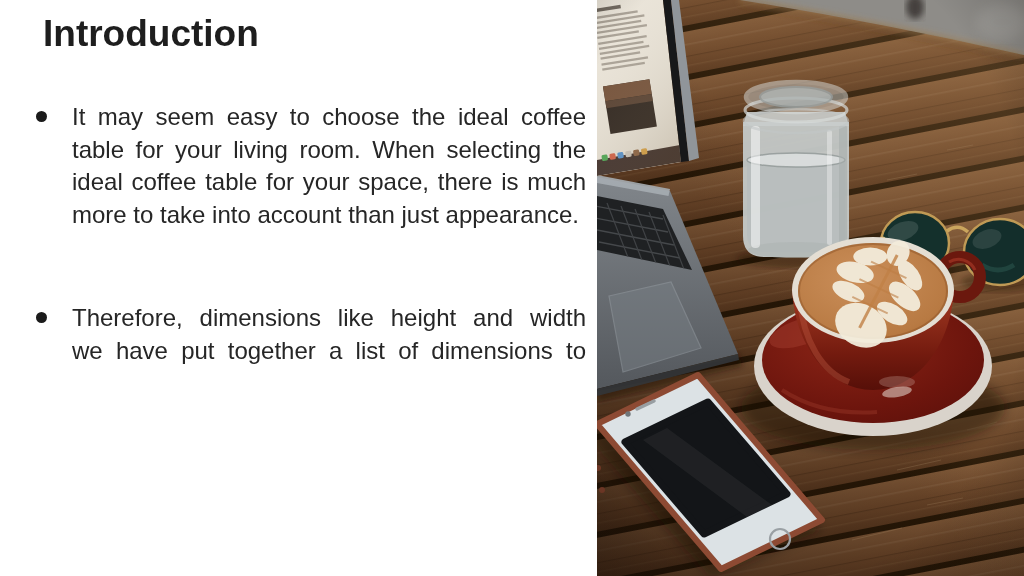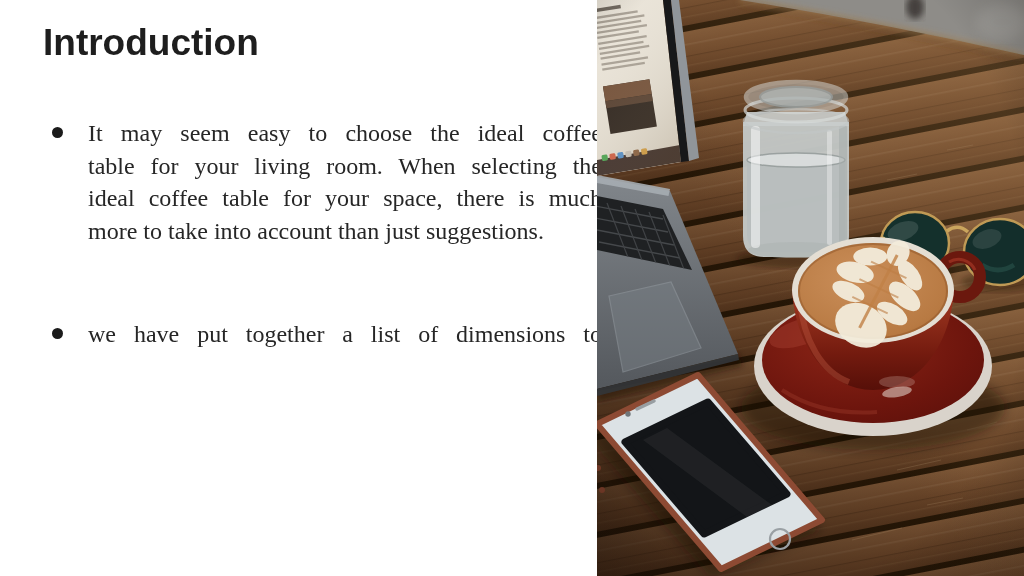--- a/index.html
+++ b/index.html
@@ -1,20 +1,20 @@
 <!DOCTYPE html>
 <html><head>
 <meta charset="utf-8">
 <style>
   html,body{margin:0;padding:0;background:#ffffff;}
   .slide{position:relative;width:1024px;height:576px;background:#ffffff;overflow:hidden;
          font-family:"Liberation Sans", sans-serif;}
-  .slide-title{position:absolute;left:43px;top:21px;margin:0;font-size:37px;line-height:44px;
+  .slide-title{position:absolute;left:43px;top:12px;margin:0;font-size:37px;line-height:44px;
                font-weight:700;color:#1e1e1e;}
-  .bullet-list{position:absolute;left:38px;top:101px;width:548px;margin:16px;padding:0;list-style:none;font-family:Liberation Serif, serif;}
+  .bullet-list{position:absolute;left:38px;top:101px;width:548px;margin:0;padding:0;list-style:none;}
   .bullet-item{position:relative;padding-left:34px;color:#262626;font-size:24px;line-height:32.5px;}
   .bullet-item + .bullet-item{margin-top:71px;}
   .dot{position:absolute;left:-2px;top:10px;width:11px;height:11px;border-radius:50%;background:#1b1b1b;}
   .j{text-align:justify;text-align-last:justify;}
   .last{text-align:left;}
   .photo{position:absolute;left:597px;top:0;width:427px;height:576px;}
   .photo svg{display:block;width:427px;height:576px;}
 </style>
 </head>
 <body>
@@ -22,24 +22,25 @@
 <div class="slide">
 
   <h1 class="slide-title">Introduction</h1>
 
   <ul class="bullet-list">
     <li class="bullet-item">
       <span class="dot"></span>
       <div class="j">It may seem easy to choose the ideal coffee</div>
       <div class="j">table for your living room.  When selecting the</div>
       <div class="j">ideal coffee table for your space, there is much</div>
-      <div class="last">more to take into account than just suggestions.</div>
+      <div class="last">more to take into account than just appearance.</div>
     </li>
     <li class="bullet-item">
       <span class="dot"></span>
+      <div class="j">Therefore, dimensions like height and width</div>
       <div class="j">we have put together a list of dimensions to</div>
     </li>
   </ul>
 
   <div class="photo">
     <svg viewBox="0 0 427 576" xmlns="http://www.w3.org/2000/svg" role="img">
       <defs>
         <linearGradient id="pg" x1="0" y1="0" x2="0" y2="1">
           <stop offset="0" stop-color="#7c5636"></stop>
           <stop offset="0.55" stop-color="#6b4629"></stop>

